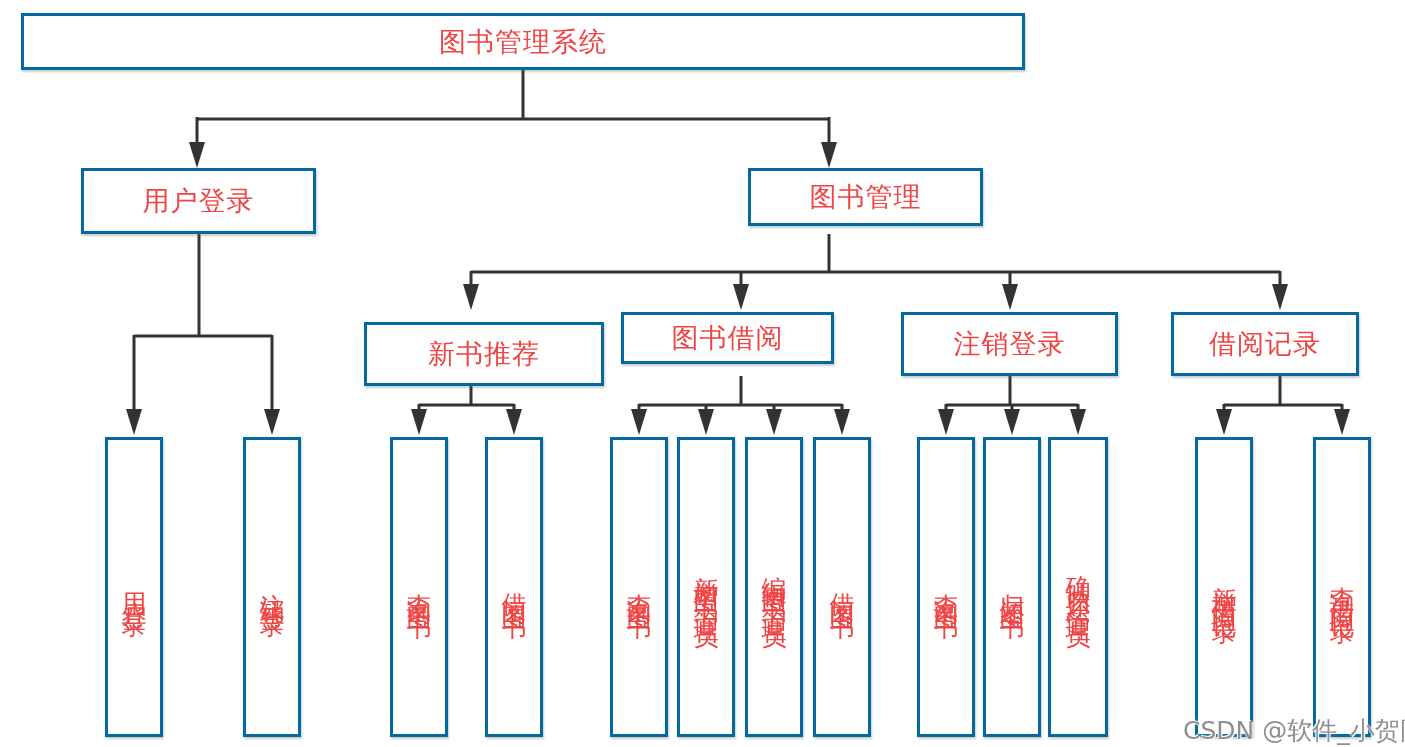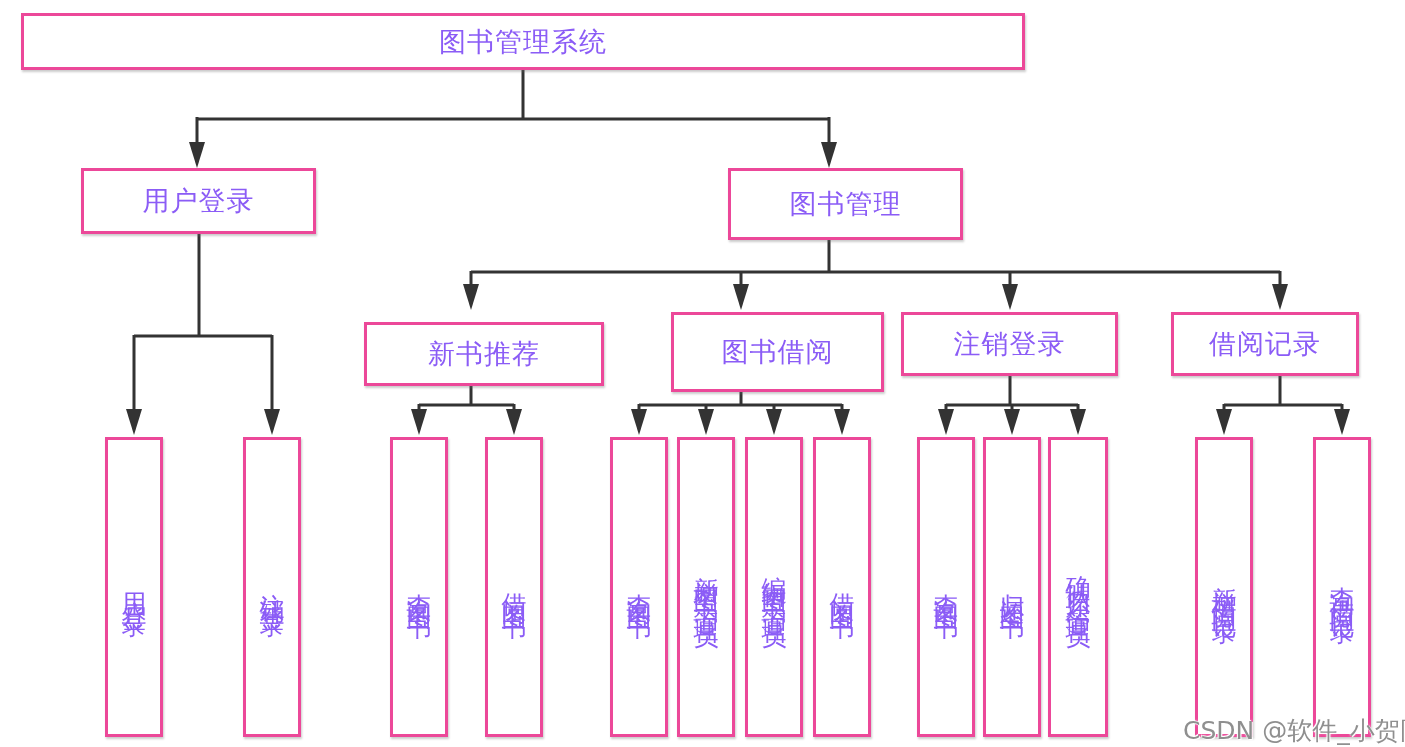--- a/index.html
+++ b/index.html
@@ -3,21 +3,21 @@
 <meta charset="utf-8">
 <style>
   html,body { margin:0; padding:0; background:#ffffff; }
   .canvas {
     position:relative; width:1405px; height:747px; background:#ffffff;
     font-family:"DejaVu Sans","Liberation Sans",sans-serif; overflow:hidden;
   }
   svg.connectors { position:absolute; left:0; top:0; width:1405px; height:747px; }
   .box {
     position:absolute; box-sizing:border-box; background:#ffffff;
-    border:3px solid #ec4899; color:#8b5cf6;
+    border:3px solid #0369a1; color:#ef4444;
     display:flex; align-items:center; justify-content:center;
     box-shadow:1px 2px 2px rgba(110,110,110,0.35);
   }
   .hbox { font-size:27px; letter-spacing:1px; white-space:nowrap; }
   .vbox {
     writing-mode:vertical-rl; text-orientation:mixed;
     font-size:25px; letter-spacing:7px; line-height:1;
   }
   .watermark {
     position:absolute; left:1183px; top:714px; white-space:nowrap;
@@ -59,24 +59,24 @@
       <polygon points="1004,409 1020,409 1012,435"></polygon>
       <polygon points="1070,409 1086,409 1078,435"></polygon>
       <polygon points="1216,409 1232,409 1224,435"></polygon>
       <polygon points="1334,409 1350,409 1342,435"></polygon>
     </g>
   </svg>
 
   <div class="box hbox" style="left:21px;top:13px;width:1004px;height:57px">图书管理系统</div>
 
   <div class="box hbox" style="left:81px;top:168px;width:235px;height:66px">用户登录</div>
-  <div class="box hbox" style="left:728px;top:168px;width:235px;height:72px">图书管理</div>
+  <div class="box hbox" style="left:748px;top:168px;width:235px;height:58px">图书管理</div>
 
   <div class="box hbox" style="left:364px;top:322px;width:240px;height:64px">新书推荐</div>
-  <div class="box hbox" style="left:671px;top:312px;width:213px;height:80px">图书借阅</div>
+  <div class="box hbox" style="left:621px;top:312px;width:213px;height:52px">图书借阅</div>
   <div class="box hbox" style="left:901px;top:312px;width:217px;height:64px">注销登录</div>
   <div class="box hbox" style="left:1171px;top:312px;width:188px;height:64px">借阅记录</div>
 
   <div class="box vbox" style="left:105px;top:437px;width:58px;height:300px">用户登录</div>
   <div class="box vbox" style="left:243px;top:437px;width:58px;height:300px">注销登录</div>
 
   <div class="box vbox" style="left:390px;top:437px;width:58px;height:300px">查询图书</div>
   <div class="box vbox" style="left:485px;top:437px;width:58px;height:300px">借阅图书</div>
 
   <div class="box vbox" style="left:610px;top:437px;width:58px;height:300px">查询图书</div>

